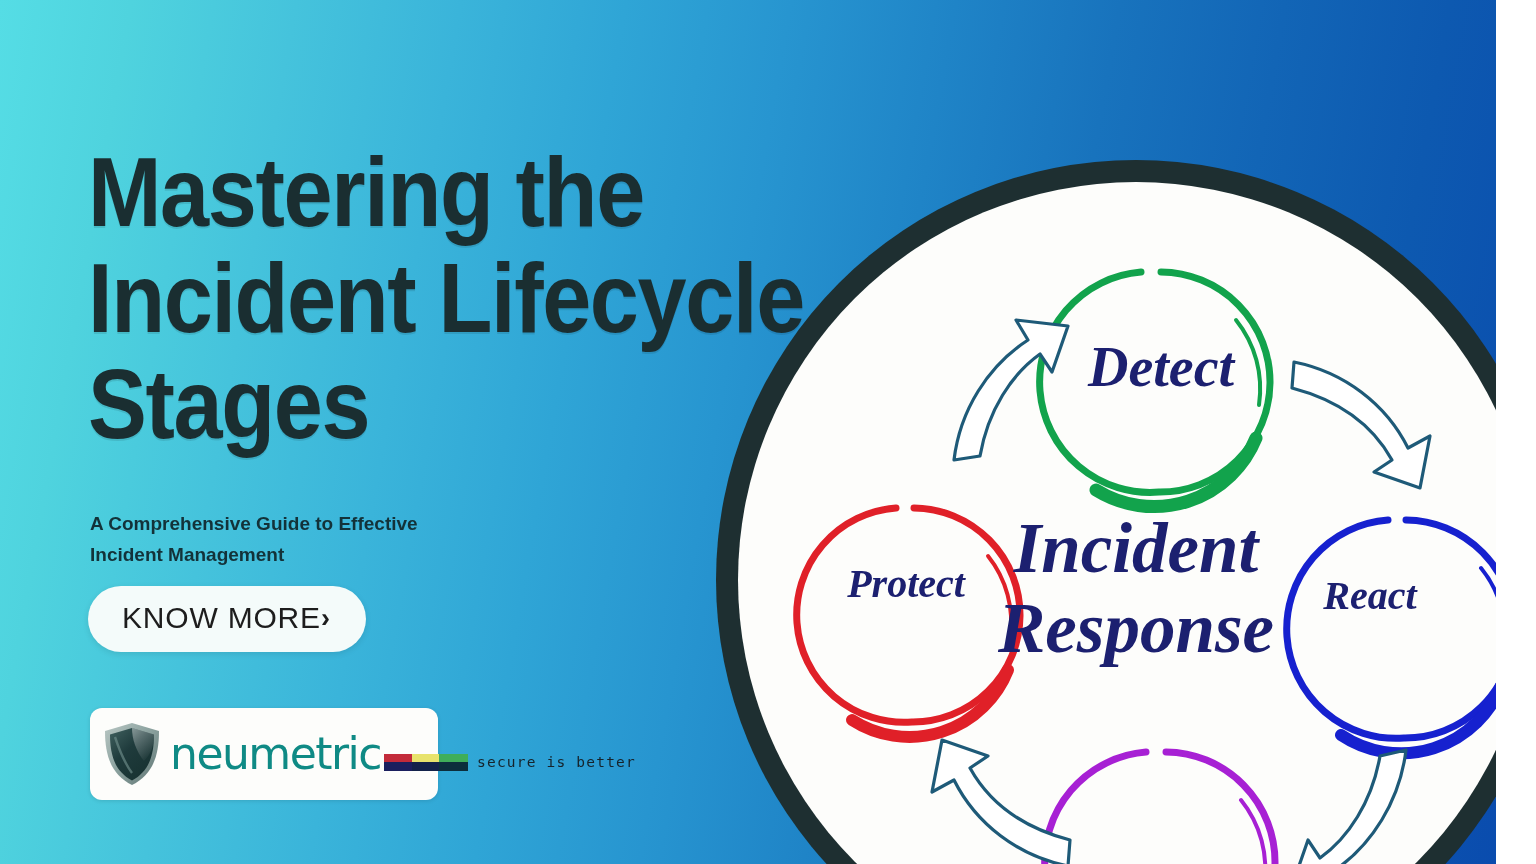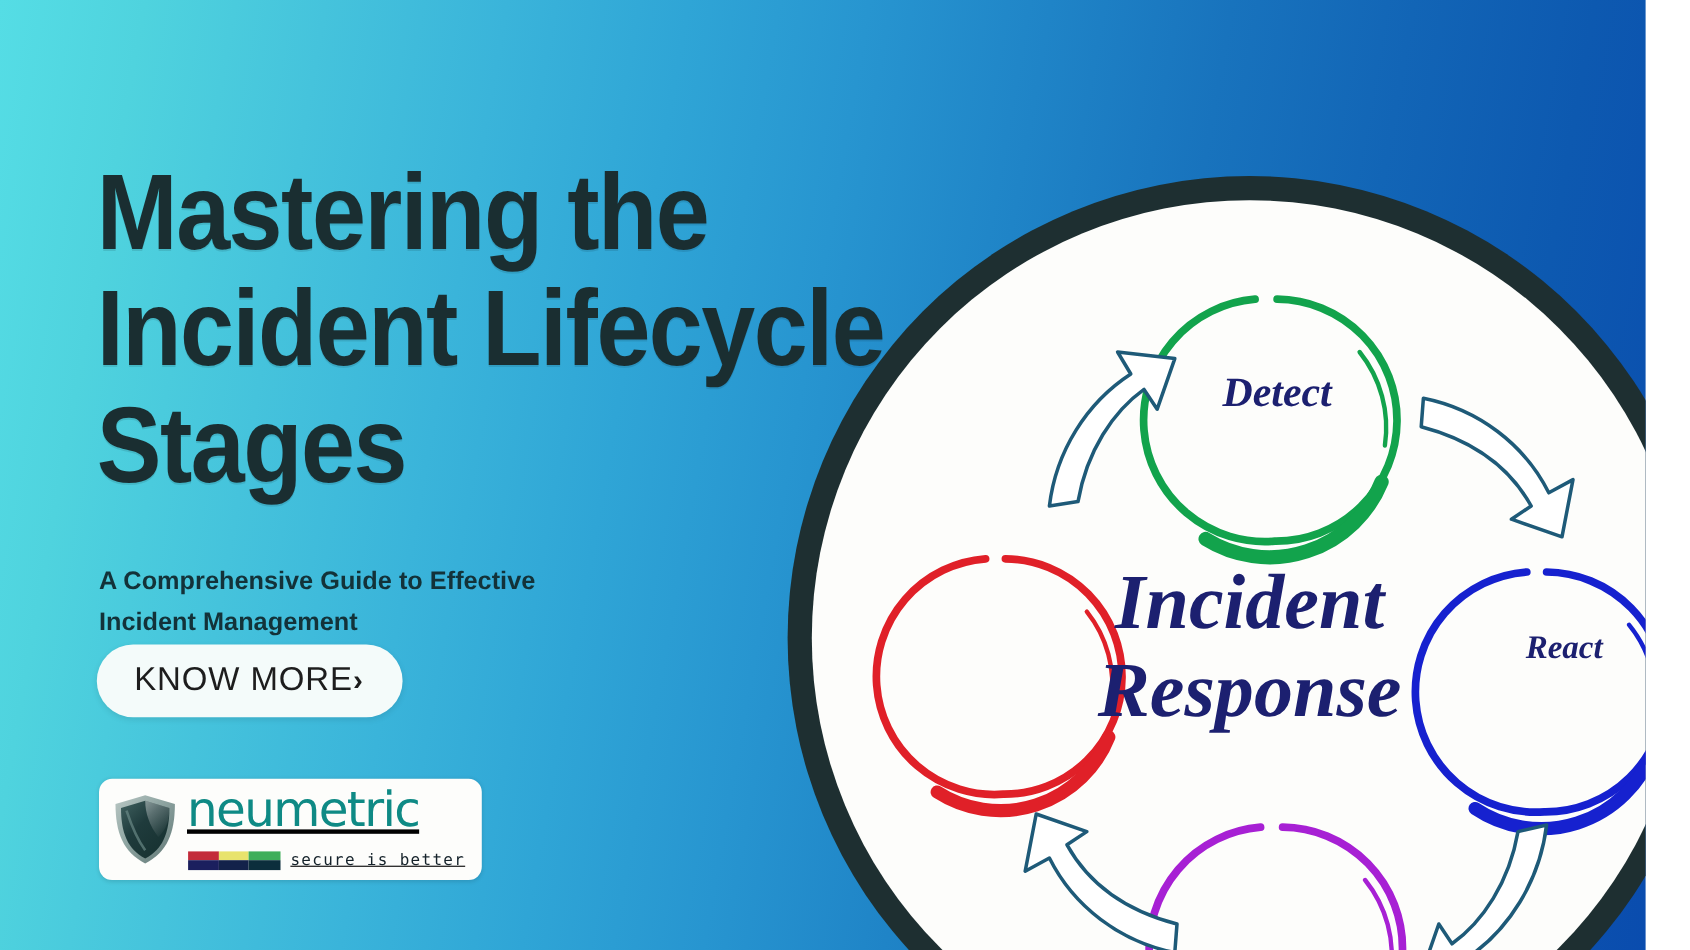--- a/index.html
+++ b/index.html
@@ -46,21 +46,21 @@
     color: #1a2e31;
     text-shadow: 0 2px 0 rgba(0,0,0,0.10);
     transform: scaleX(0.90);
     transform-origin: left center;
     white-space: pre-line;
   }
   .subtitle {
     margin: 52px 0 4px 2px;
     font-family: "Liberation Sans", sans-serif;
     font-weight: 700;
-    font-size: 23px;
+    font-size: 19px;
     line-height: 1.62;
     color: #133239;
     max-width: 530px;
     white-space: pre-line;
   }
 
   
   .cta {
     position: absolute;
     left: 88px;
@@ -107,24 +107,22 @@
     z-index: 6;
   }
   .shield-wrap {
     width: 60px;
     height: 66px;
     flex: 0 0 auto;
     margin-right: 6px;
   }
   .logo-text-block {
     display: flex;
-    flex-direction: column;
     justify-content: flex-end;
     flex: 1 1 auto;
-    text-decoration: underline;
   }
   .logo-word {
     font-family: "DejaVu Sans", sans-serif;
     font-size: 44px;
     font-weight: 400;
     color: #0f8a85;
     letter-spacing: -1.5px;
     line-height: 0.92;
     margin-left: 2px;
   }
@@ -190,22 +188,22 @@
   .node-label {
     position: absolute;
     font-family: "Liberation Serif", serif;
     font-style: italic;
     font-weight: 700;
     color: #1c2070;
     white-space: nowrap;
     text-align: center;
     z-index: 3;
   }
-  .lbl-detect { font-size: 38px; left: 335px; top: 175px; width: 220px; }
-  .lbl-react  { font-size: 30px; left: 596px; top: 412px; width: 220px; }
+  .lbl-detect { font-size: 56px; left: 335px; top: 175px; width: 220px; }
+  .lbl-react  { font-size: 40px; left: 544px; top: 412px; width: 220px; }
   .lbl-deter  { font-size: 38px; left: 330px; top: 652px; width: 220px; margin-top: 44px; }
   .lbl-protect{ font-size: 40px; left: 75px;  top: 400px; width: 230px; }
 
   .center-label {
     position: absolute;
     left: 270px;
     top: 348px;
     width: 300px;
     text-align: center;
     font-family: "Liberation Serif", serif;
@@ -360,18 +358,19 @@
                  L 272 596
                  L 254 608
                  C 274 644 308 668 354 680
                  Z" fill="#ffffff" stroke="#1e5a78" stroke-width="3.2" stroke-linejoin="round"></path>
       </g>
     </svg>
 
     <div class="node-label lbl-detect">Detect</div>
     <div class="node-label lbl-react">React</div>
     <div class="node-label lbl-deter">Deter</div>
+    <div class="node-label lbl-protect">Protect</div>
 
     <div class="center-label">Incident
 Response</div>
   </div>
 
 </div>
 
 </body></html>

